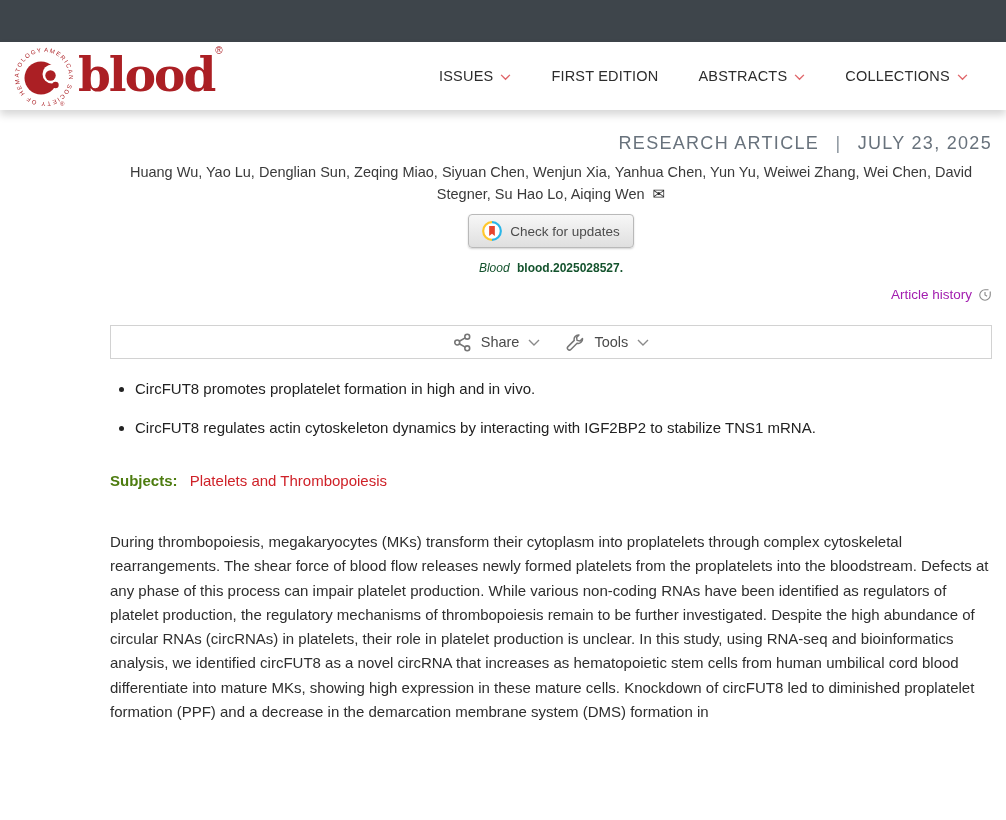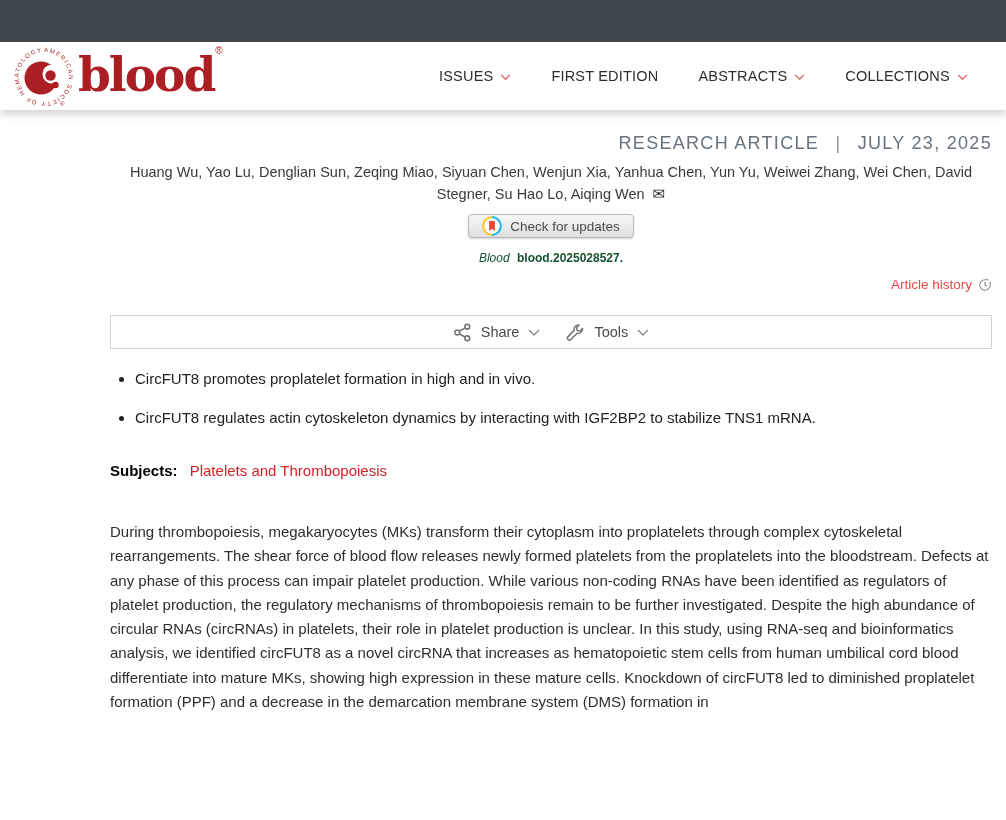--- a/index.html
+++ b/index.html
@@ -31,47 +31,47 @@
   .kicker-sep { margin:0 10px; color:#8a939c; }
 
   .title { margin-top:11px; text-align:center; font-size:19.5px; font-weight:700;
     color:#1b1b1b; line-height:28px; padding:0 30px; }
 
   .authors { margin-top:8px; text-align:center; font-size:14.5px; color:#3a3a3a;
     line-height:21px; padding:0 4px; }
   .mail-icon { font-size:15px; color:#2d2d2d; margin-left:4px; }
 
   .crossmark-row { margin-top:9px; display:flex; justify-content:center; }
-  .crossmark-btn { display:flex; align-items:center; gap:8px; height:24px; padding:0 13px;
+  .crossmark-btn { display:flex; align-items:center; gap:8px; height:34px; padding:0 13px;
     background:linear-gradient(#f7f7f7,#dfdfdf); border:1px solid #b9b9b9; border-radius:4px;
     box-shadow:0 1px 2px rgba(0,0,0,0.18); cursor:pointer; font-size:13.5px; color:#4c4c4c; }
 
   .citation { margin-top:13px; text-align:center; font-size:12px; color:#14532d; }
   .citation .jname { font-style:italic; }
   .citation .jid { font-weight:700; margin-left:4px; }
 
   .doi-row { margin-top:12px; position:relative; height:18px; }
   .doi-link { position:absolute; left:0; right:0; text-align:center; font-size:13.5px;
     color:#cf2128; text-decoration:none; cursor:pointer; }
   .history { position:absolute; right:0; top:0; display:flex; align-items:center; gap:6px;
-    font-size:13.5px; color:#ef4444; cursor:pointer; }
+    font-size:13.5px; color:#a21caf; cursor:pointer; }
 
   .toolbox { margin-top:20px; height:34px; border:1px solid #d2d2d2; display:flex;
     align-items:center; justify-content:center; gap:12px; color:#4a4a4a; font-size:14.5px;
     background:#fff; }
   .tool-group { display:flex; align-items:center; gap:9px; cursor:pointer; }
   .tool-group + .tool-group { margin-left:14px; }
   .chev-gray { color:#8a8a8a; display:inline-flex; margin-top:2px; }
 
   .kp-heading { margin-top:29px; font-size:20.5px; font-weight:700; color:#1b1b1b; }
   .kp-list { margin-top:19px; padding-left:25px; }
   .kp-list li { font-size:15px; color:#222; margin-bottom:17px; line-height:22px; }
 
   .subjects { margin-top:33px; font-size:15px; }
-  .subjects .subj-label { font-weight:700; color:#000000; margin-right:8px; }
+  .subjects .subj-label { font-weight:700; color:#4d7c0f; margin-right:8px; }
   .subjects .subj-link { color:#cf2128; cursor:pointer; }
 
   .abstract { margin-top:41px; font-size:15px; color:#2e2e2e; line-height:24.3px;
     text-align:left; }
 
   svg { display:block; }
 </style>
 </head>
 <body>
 

